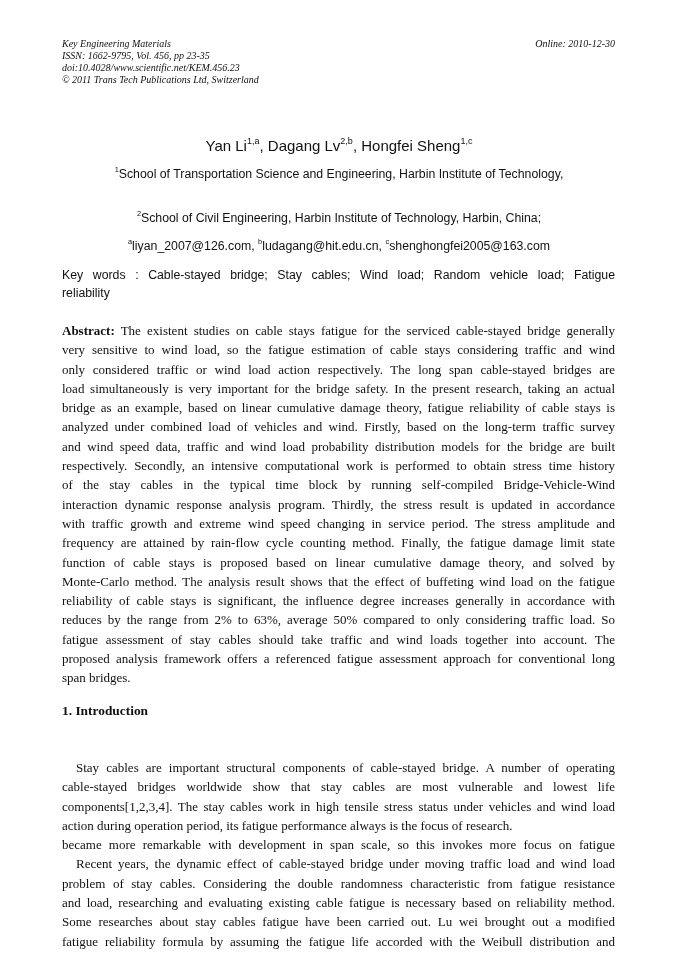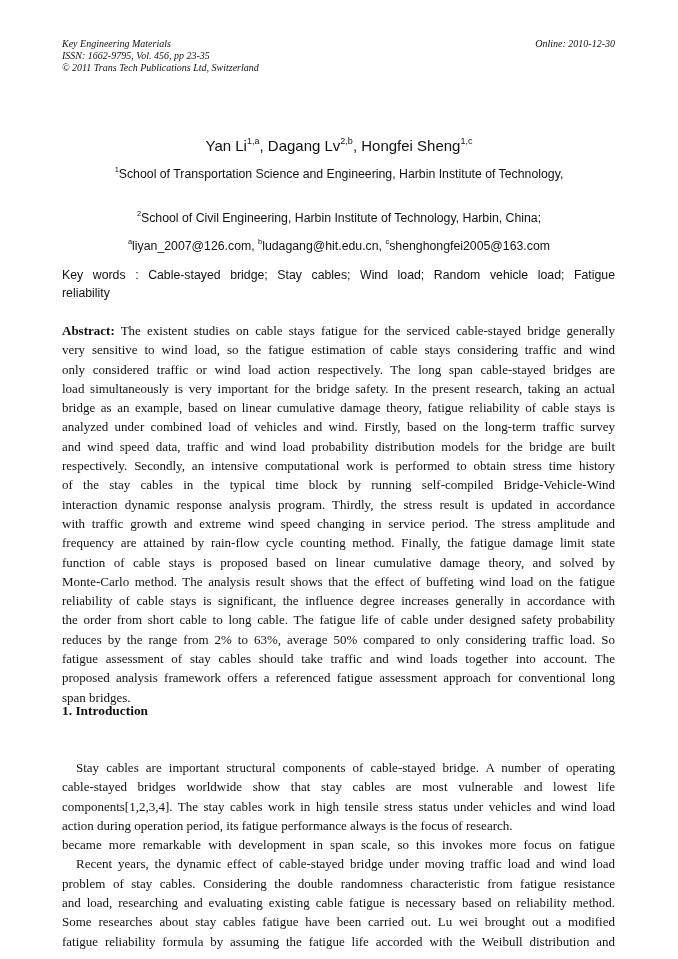--- a/index.html
+++ b/index.html
@@ -21,20 +21,21 @@
   .h1 { position: absolute; left: 62px; top: 703px; font-family: "Liberation Serif", serif; font-weight: bold; font-size: 13.4px; }
 </style>
 </head>
 <body>
 
 <div class="page">
 
   <div class="hdr">
     <div>Key Engineering Materials</div>
     <div>ISSN: 1662-9795, Vol. 456, pp 23-35</div>
+    <div>doi:10.4028/www.scientific.net/KEM.456.23</div>
     <div>© 2011 Trans Tech Publications Ltd, Switzerland</div>
     <div class="right">Online: 2010-12-30</div>
   </div>
 
 
   <div class="authors">
     <span>Yan Li</span><sup>1,a</sup><span>, </span><span>Dagang Lv</span><sup>2,b</sup><span>, </span><span>Hongfei Sheng</span><sup>1,c</sup>
   </div>
 
   <div class="aff" style="top:166px;">
@@ -63,21 +64,20 @@
     <span class="line" style="white-space: normal; height: 19.3px; overflow: hidden;">analyzed under combined load of vehicles and wind. Firstly, based on the long-term traffic survey</span>
     <span class="line" style="white-space: normal; height: 19.3px; overflow: hidden;">and wind speed data, traffic and wind load probability distribution models for the bridge are built</span>
     <span class="line" style="white-space: normal; height: 19.3px; overflow: hidden;">respectively. Secondly, an intensive computational work is performed to obtain stress time history</span>
     <span class="line" style="white-space: normal; height: 19.3px; overflow: hidden;">of the stay cables in the typical time block by running self-compiled Bridge-Vehicle-Wind</span>
     <span class="line" style="white-space: normal; height: 19.3px; overflow: hidden;">interaction dynamic response analysis program. Thirdly, the stress result is updated in accordance</span>
     <span class="line" style="white-space: normal; height: 19.3px; overflow: hidden;">with traffic growth and extreme wind speed changing in service period. The stress amplitude and</span>
     <span class="line" style="white-space: normal; height: 19.3px; overflow: hidden;">frequency are attained by rain-flow cycle counting method. Finally, the fatigue damage limit state</span>
     <span class="line" style="white-space: normal; height: 19.3px; overflow: hidden;">function of cable stays is proposed based on linear cumulative damage theory, and solved by</span>
     <span class="line" style="white-space: normal; height: 19.3px; overflow: hidden;">Monte-Carlo method. The analysis result shows that the effect of buffeting wind load on the fatigue</span>
     <span class="line" style="white-space: normal; height: 19.3px; overflow: hidden;">reliability of cable stays is significant, the influence degree increases generally in accordance with</span>
-    <span class="line" style="white-space: normal; height: 19.3px; overflow: hidden;">the order from short cable to long cable. The fatigue life of cable under designed safety probability</span>
     <span class="line" style="white-space: normal; height: 19.3px; overflow: hidden;">reduces by the range from 2% to 63%, average 50% compared to only considering traffic load. So</span>
     <span class="line" style="white-space: normal; height: 19.3px; overflow: hidden;">fatigue assessment of stay cables should take traffic and wind loads together into account. The</span>
     <span class="line" style="white-space: normal; height: 19.3px; overflow: hidden;">proposed analysis framework offers a referenced fatigue assessment approach for conventional long</span>
     <span class="line last" style="white-space: normal; height: 19.3px; overflow: hidden;">span bridges.</span>
   </div>
 
   <div class="h1">1. Introduction</div>
 
   <div class="body" style="top:758px;">
     <span class="line indent" style="white-space: normal; height: 19.3px; overflow: hidden;">Stay cables are important structural components of cable-stayed bridge. A number of  operating</span>

